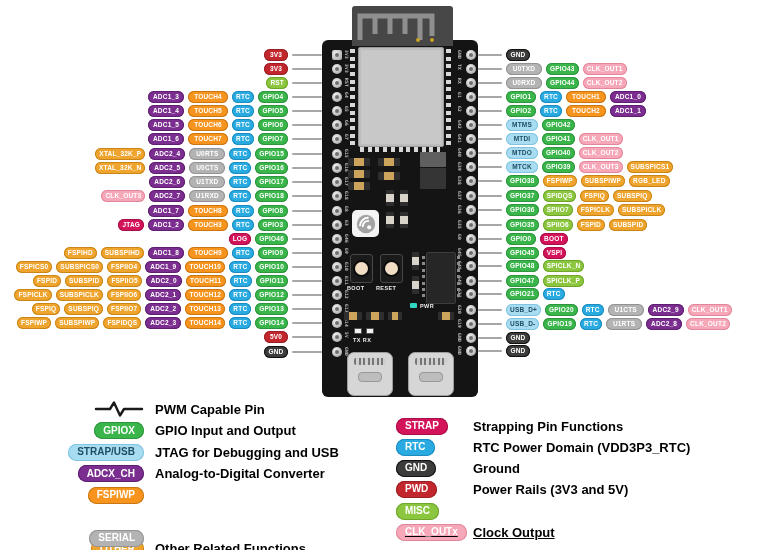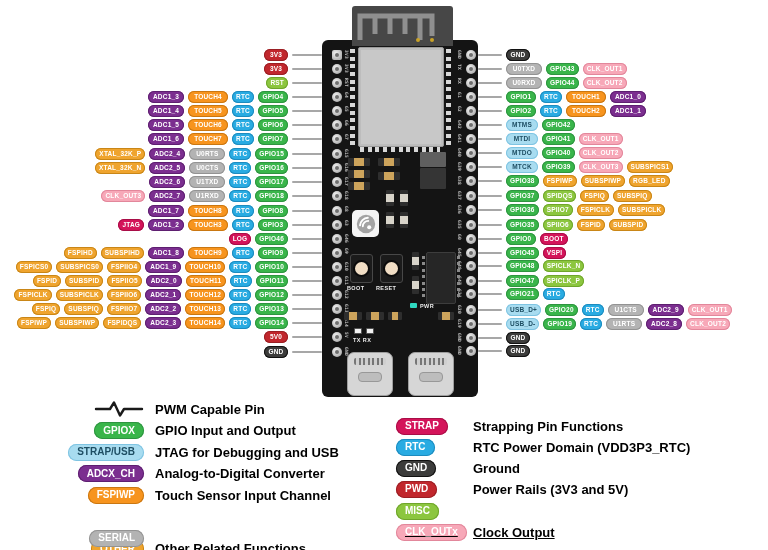--- a/index.html
+++ b/index.html
@@ -642,21 +642,20 @@
       <div class="lgrow l" style="left: 60px; top: 464.5px;">
         <span class="lgbadgecol">
           <span class="lgpill adc">ADCX_CH</span>
         </span>
         <span class="lgtext">Analog-to-Digital Converter</span>
       </div>
       <div class="lgrow l" style="left: 60px; top: 486px;">
         <span class="lgbadgecol">
           <span class="lgpill touch">FSPIWP</span>
         </span>
-        <span class="lgtext">Touch Sensor Input Channel</span>
       </div>
       <div class="lgrow l" style="left: 60px; top: 507.5px; margin-top: 32px;">
         <span class="lgbadgecol">
           <span class="lgpill other">OTHER</span>
         </span>
         <span class="lgtext">Other Related Functions</span>
       </div>
       <div class="lgrow l" style="left: 60px; top: 529px;">
         <span class="lgbadgecol">
           <span class="lgpill serial">SERIAL</span>

